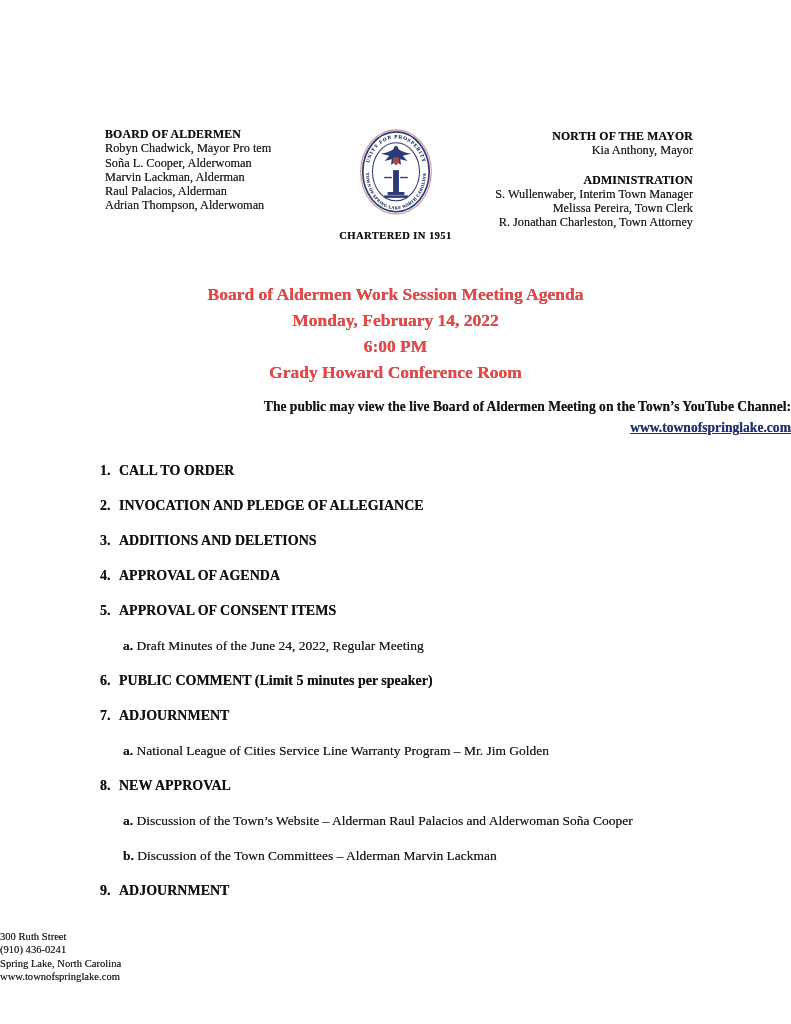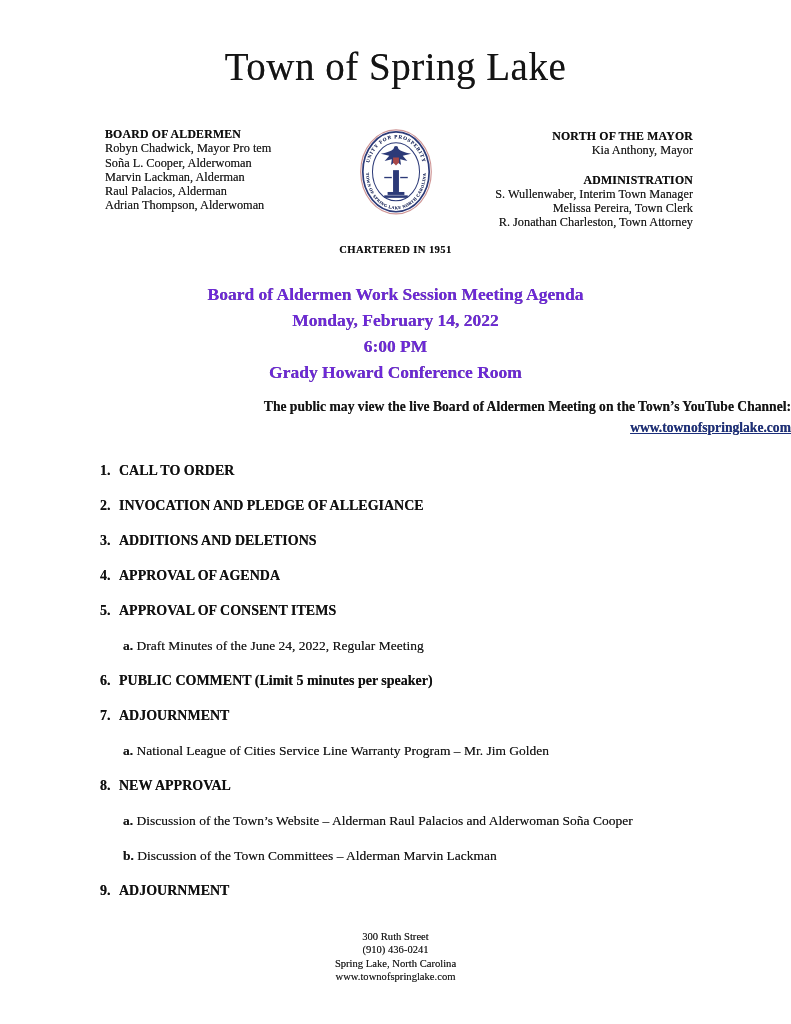--- a/index.html
+++ b/index.html
@@ -11,40 +11,39 @@
   .doc-title {
     position:absolute; top:44px; left:0; width:100%; margin:0;
     text-align:center; font-size:39px; font-weight:400; letter-spacing:0.5px; color:#141414;
   }
   .masthead-left  { position:absolute; left:105px; top:127px; font-size:12.3px; line-height:14.3px; }
   .masthead-right { position:absolute; right:98px; top:129px; text-align:right; font-size:12.3px; line-height:14.3px; }
   .col-heading { font-weight:700; font-size:11.8px; letter-spacing:0.2px; color:#0f0f0f; }
   .admin-gap { margin-top:15px; }
   .seal-wrap { position:absolute; left:0; top:123px; width:100%; display:flex; flex-direction:column; align-items:center; }
   .seal { width:84px; height:101px; }
-  .seal-caption { margin-top:20px; font-weight:700; font-size:10.6px; letter-spacing:0.4px; color:#101010; }
+  .seal-caption { margin-top:6px; font-weight:700; font-size:10.6px; letter-spacing:0.4px; color:#101010; }
   .meeting-block {
     position:absolute; top:281px; left:0; width:100%; text-align:center;
-    font-weight:700; font-size:17.5px; line-height:26px; color:#6d28d9;
+    font-weight:700; font-size:17.5px; line-height:26px; color:#ef4444;
   }
   .notice { position:absolute; top:396px; left:0; width:100%; text-align:right; font-weight:700; font-size:13.6px; line-height:21px; color:#141414; }
   .yt-link { color:#1c2f7c; text-decoration:underline; font-weight:700; }
   .agenda { position:absolute; top:456px; left:100px; right:50px; font-size:14px; }
   .agenda-item { font-weight:700; line-height:14px; margin-bottom:21px; color:#101010;margin-top:8px; }
   .agenda-num { display:inline-block; min-width:19px; }
   .agenda-sub { font-weight:400; font-size:13.5px; line-height:14px; margin-bottom:21px; padding-left:23px; color:#161616; }
   .sub-letter { font-weight:700; }
-  .footer { position:absolute; top:930px; left:0; width:100%; text-align:center; font-size:10.6px; line-height:13.3px; color:#1b1b1b; }
+  .footer { position:absolute; top:930px; left:0; width:100%; font-size:10.6px; line-height:13.3px; color:#1b1b1b; }
 </style>
 </head>
 <body>
 
 <div class="page">
 
-  <h1 class="doc-title">Town of Spring Lake</h1>
 
   <div class="masthead-left">
     <div class="col-heading">BOARD OF ALDERMEN</div>
     <div>Robyn Chadwick, Mayor Pro tem</div>
     <div>Soña L. Cooper, Alderwoman</div>
     <div>Marvin Lackman, Alderman</div>
     <div>Raul Palacios, Alderman</div>
     <div>Adrian Thompson, Alderwoman</div>
   </div>
 

